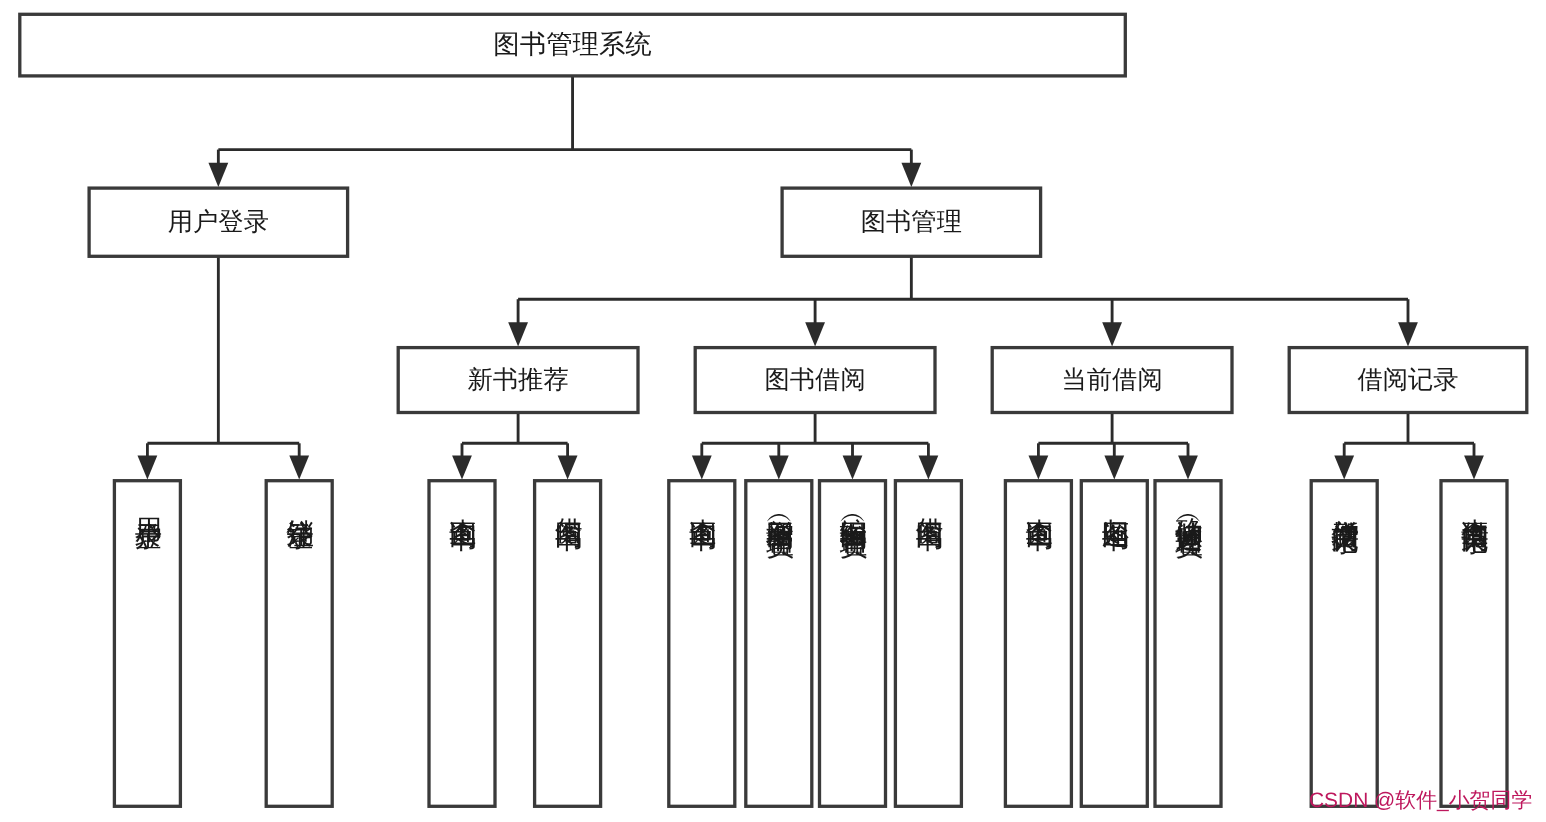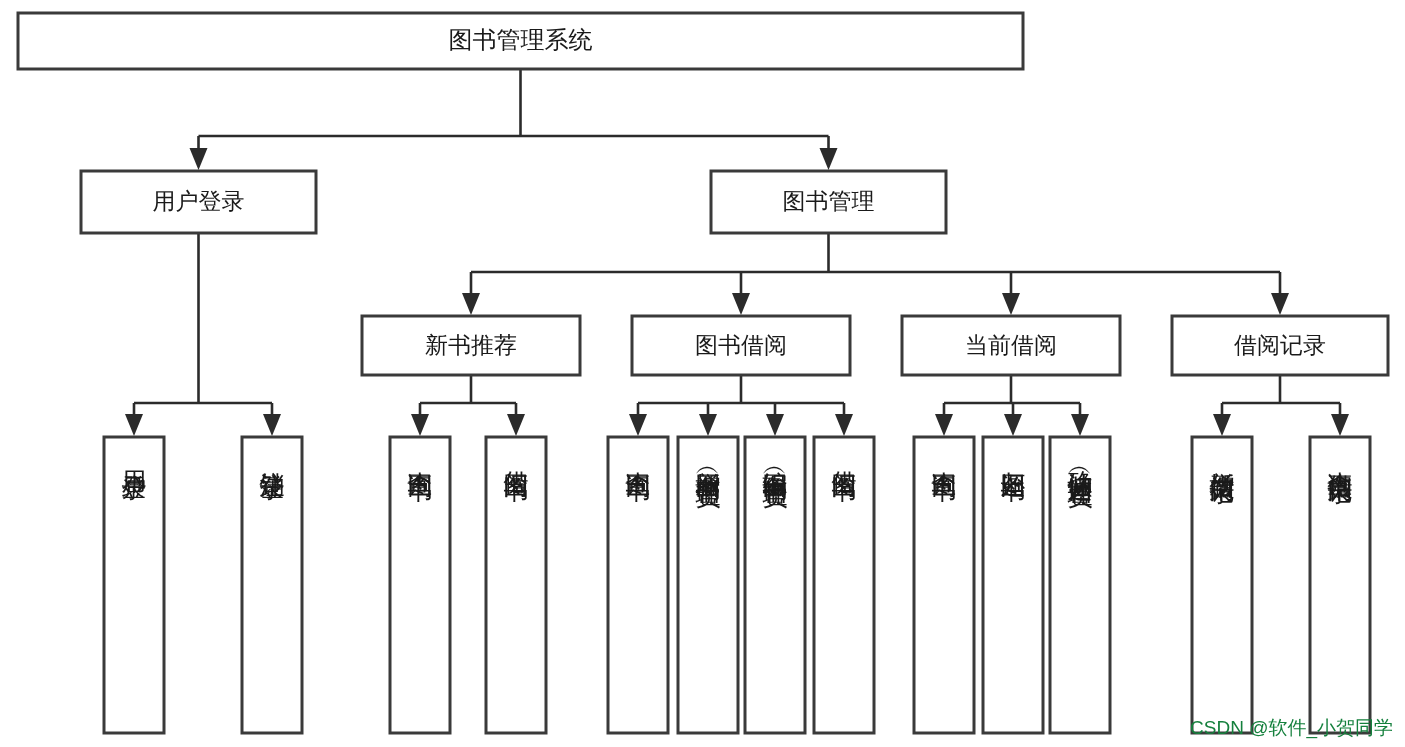--- a/index.html
+++ b/index.html
@@ -68,21 +68,21 @@
     letter-spacing: 2px;
     text-align: center;
     white-space: nowrap;
   }
   .watermark {
     position: absolute;
     right: 12px;
     bottom: 6px;
     font-family: "Liberation Sans", "DejaVu Sans", sans-serif;
     font-size: 19px;
-    color: #15803d;
+    color: #be185d;
     white-space: nowrap;
     user-select: none;
   }
 </style>
 </head>
 <body>
 
 <div id="diagram-root">
 
   <svg id="flow" viewBox="0 0 1405 747">

